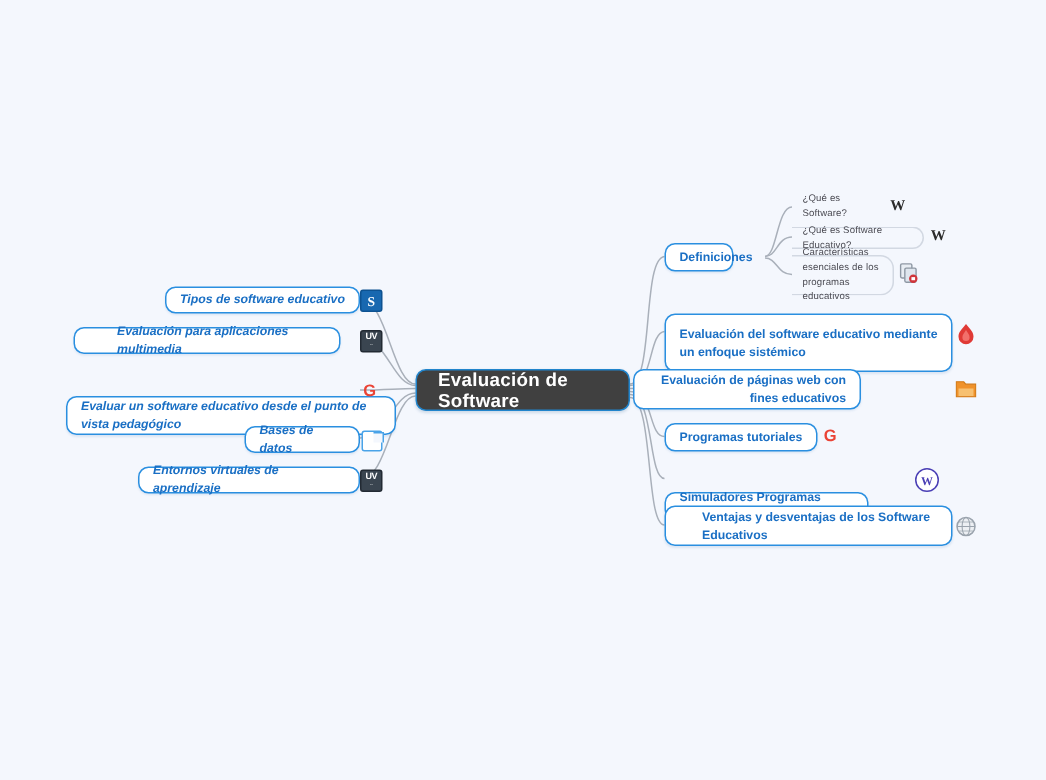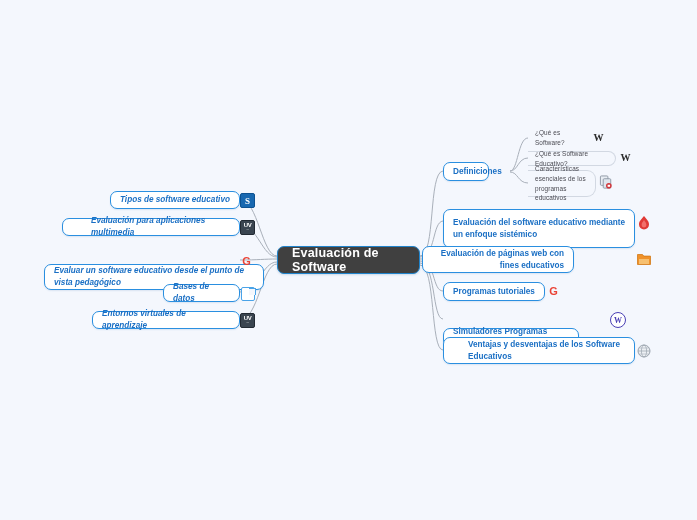--- a/index.html
+++ b/index.html
@@ -176,21 +176,21 @@
       <path d="M510,171 C518,171 518,158 528,158"></path>
       <path d="M510,172 C518,172 518,183 528,183"></path>
     </g>
   </svg>
 
   <div class="node central" style="left:277px; top:246px; width:143px;">Evaluación de Software</div>
 
   <div class="node branch left" style="left:110px; top:191px; width:130px; height:18px;">Tipos de software educativo</div>
   <div class="icon ic-s" style="left:240px; top:193px;">S</div>
 
-  <div class="node branch left" style="left:62px; top:218px; width:178px; height:18px;padding-left:28px;">Evaluación para aplicaciones multimedia</div>
+  <div class="node branch left" style="left:49px; top:218px; width:178px; height:18px;padding-left:28px;">Evaluación para aplicaciones multimedia</div>
   <div class="icon ic-uv" style="left:240px; top:220px;">
       <span>UV</span>
       <small>.....</small>
     </div>
 
   <div class="node branch left" style="left:44px; top:248px; width:220px; height:26px;margin-top:16px;">Evaluar un software educativo desde el punto de vista pedagógico</div>
   <div class="icon ic-g" style="left:240px; top:254px;">G</div>
 
   <div class="node branch left" style="left:163px; top:284px; width:77px; height:18px;">Bases de datos</div>
   <div class="icon ic-ext" style="left:241px; top:287px;"></div>

